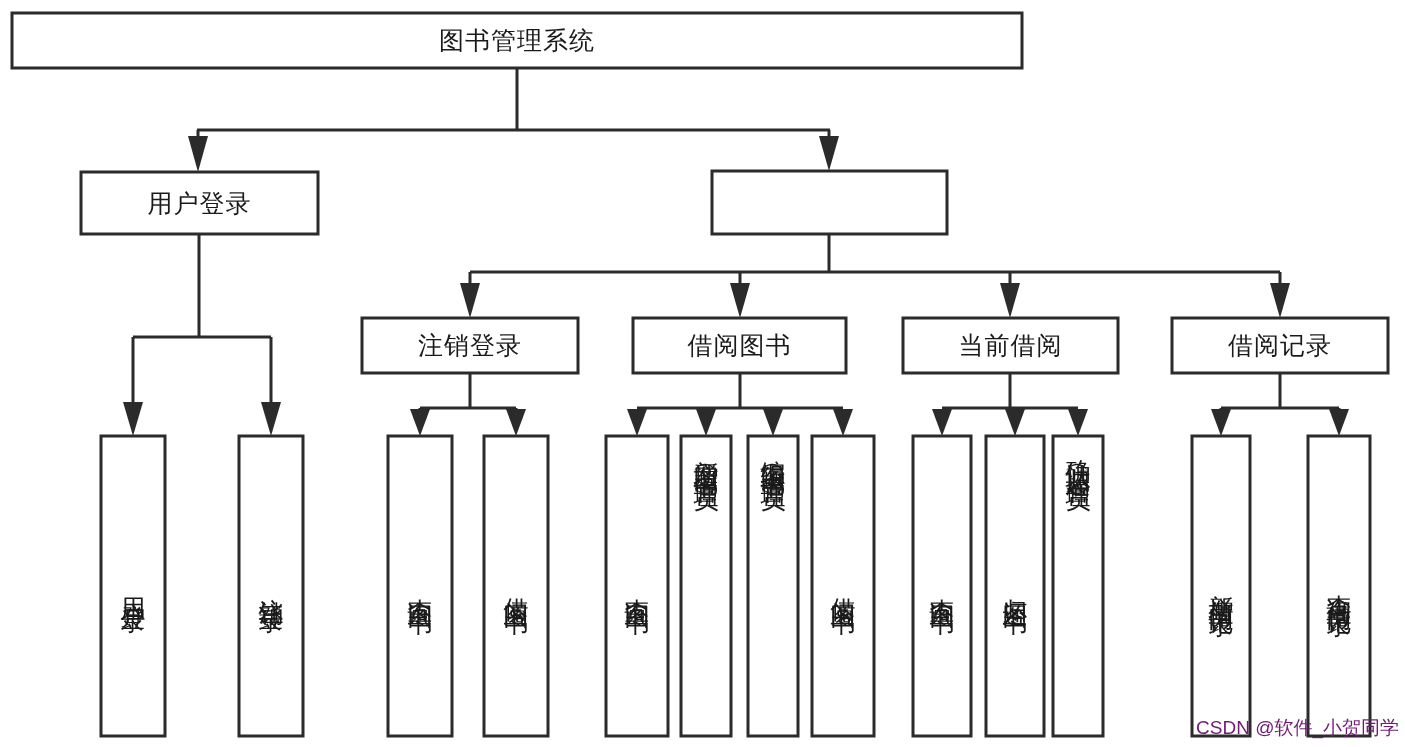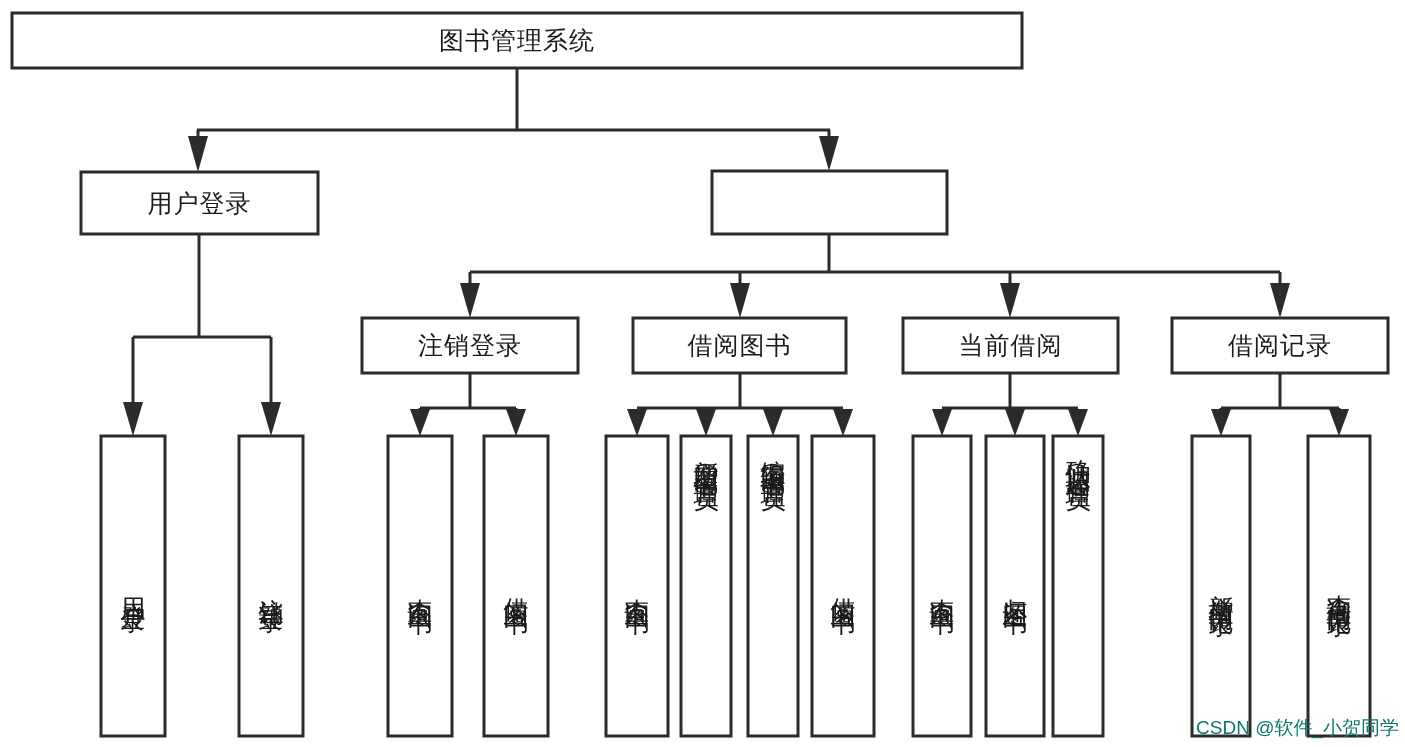--- a/index.html
+++ b/index.html
@@ -41,21 +41,21 @@
   .arrow-head {
     fill: #2b2b2b;
     stroke: none;
   }
   .watermark {
     position: absolute;
     right: 6px;
     bottom: 6px;
     font-family: "Liberation Sans", "DejaVu Sans", sans-serif;
     font-size: 19px;
-    color: #0f766e;
+    color: #701a75;
     white-space: nowrap;
     user-select: none;
     pointer-events: none;
   }
   .vlabel-wrap {
     position: absolute;
     display: flex;
     align-items: flex-start;
     justify-content: center;
     box-sizing: border-box;

